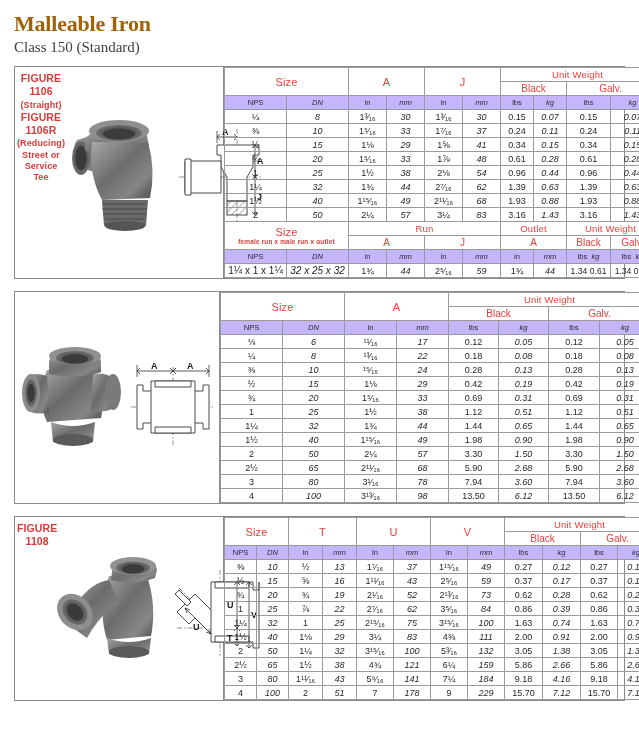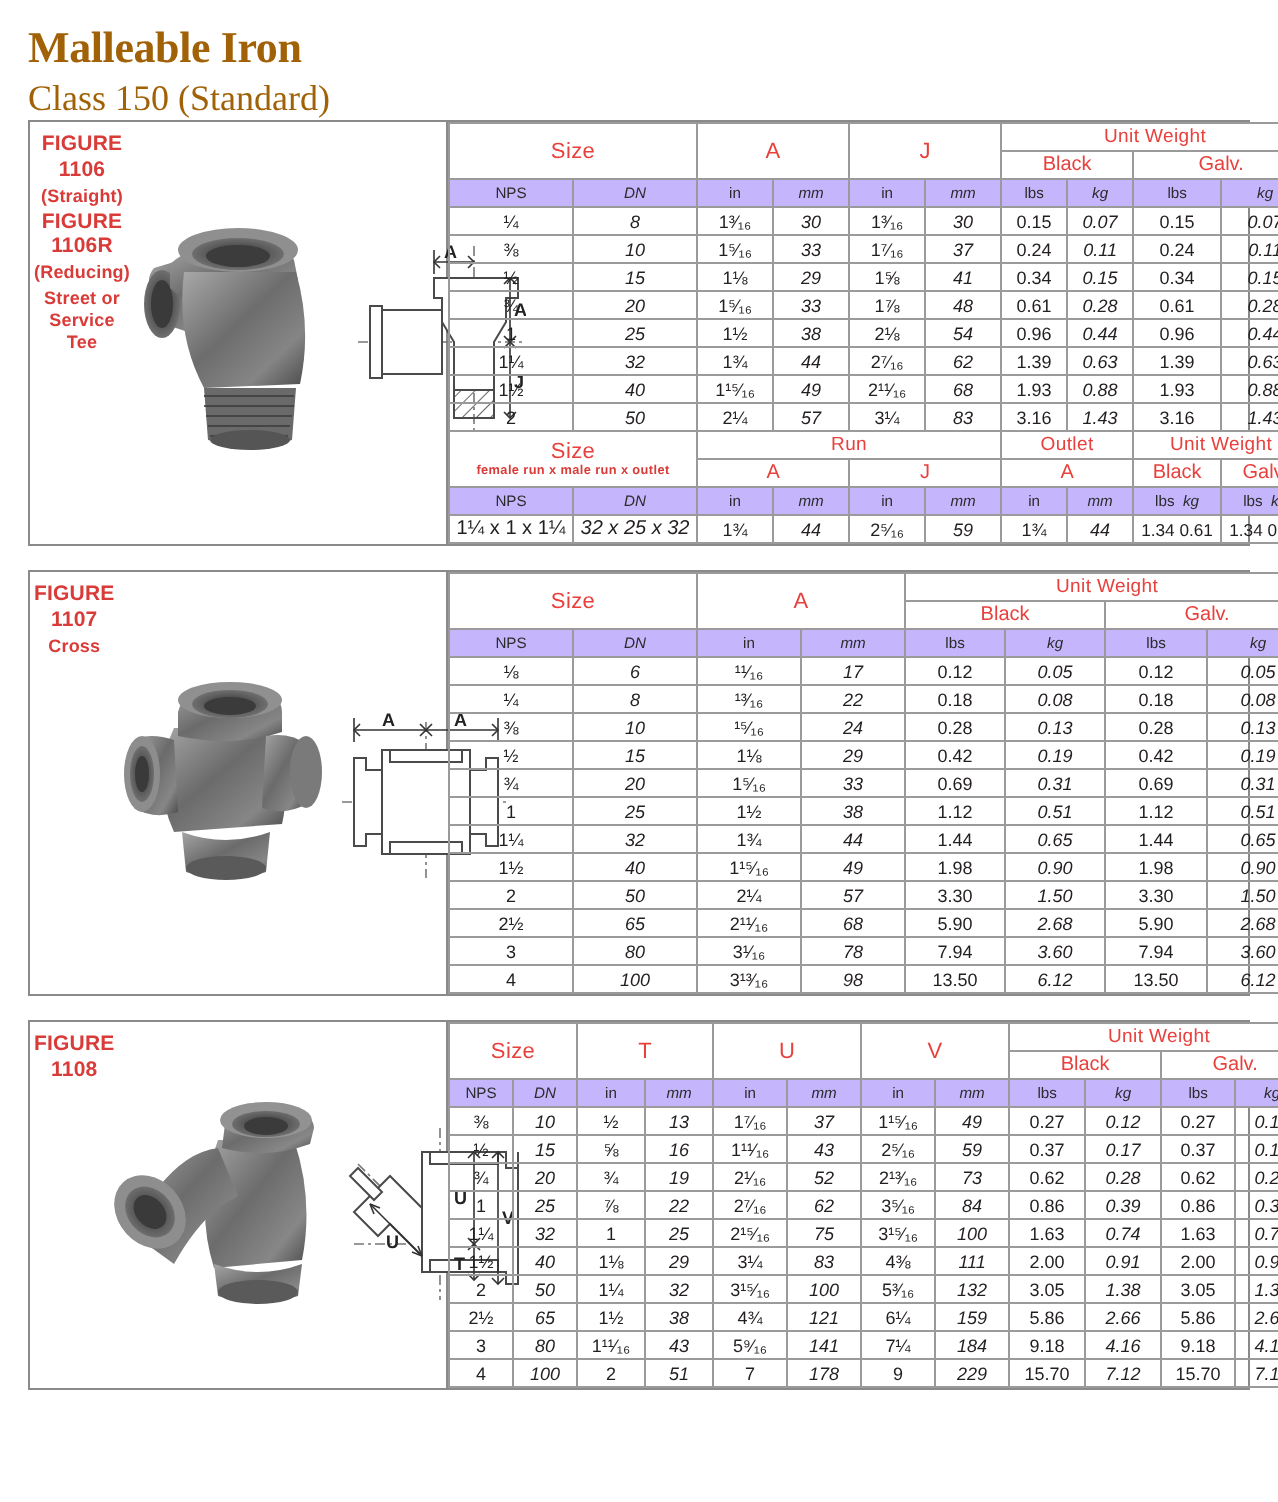--- a/index.html
+++ b/index.html
@@ -13,22 +13,22 @@
   .page { padding: 12px 14px 0 14px; }
 
   h1.title {
     font-family: "Liberation Serif", serif;
     font-size: 22px; font-weight: bold;
     color: #a16207; letter-spacing: -0.2px;
     line-height: 1.1;
   }
   h2.subtitle {
     font-family: "Liberation Serif", serif;
-    font-size: 18px; font-weight: normal;
-    color: #a16207; margin-top: 3px; margin-bottom: 0;
+    font-size: 15px; font-weight: normal;
+    color: #404040; margin-top: 3px; margin-bottom: 10px;
   }
 
   .block {
     border: 1px solid #8a8a8a;
     display: flex;
     margin-bottom: 12px;
     background: #fff;
   }
   .figpanel {
     width: 209px;
@@ -370,24 +370,20 @@
           <td>
             <span class="lbs">1.34</span>&nbsp;<span class="kg">0.61</span>
           </td>
         </tr>
       </tbody>
     </table>
   </div>
 
   <div class="block">
     <div class="figpanel">
-      <div class="fighead">
-        <div class="fignum">FIGURE 1107</div>
-        <div class="figsub">Cross</div>
-      </div>
       <div class="figart">
         <svg width="110" height="118" viewBox="0 0 110 118">
           <defs>
             <linearGradient id="g2" x1="0" y1="0" x2="1" y2="1">
               <stop offset="0" stop-color="#a5a5a5"></stop>
                 <stop offset="0.45" stop-color="#6b6b6b"></stop>
               <stop offset="0.78" stop-color="#868686"></stop>
                 <stop offset="1" stop-color="#4b4b4b"></stop>
             </linearGradient>
             <radialGradient id="rg2">

